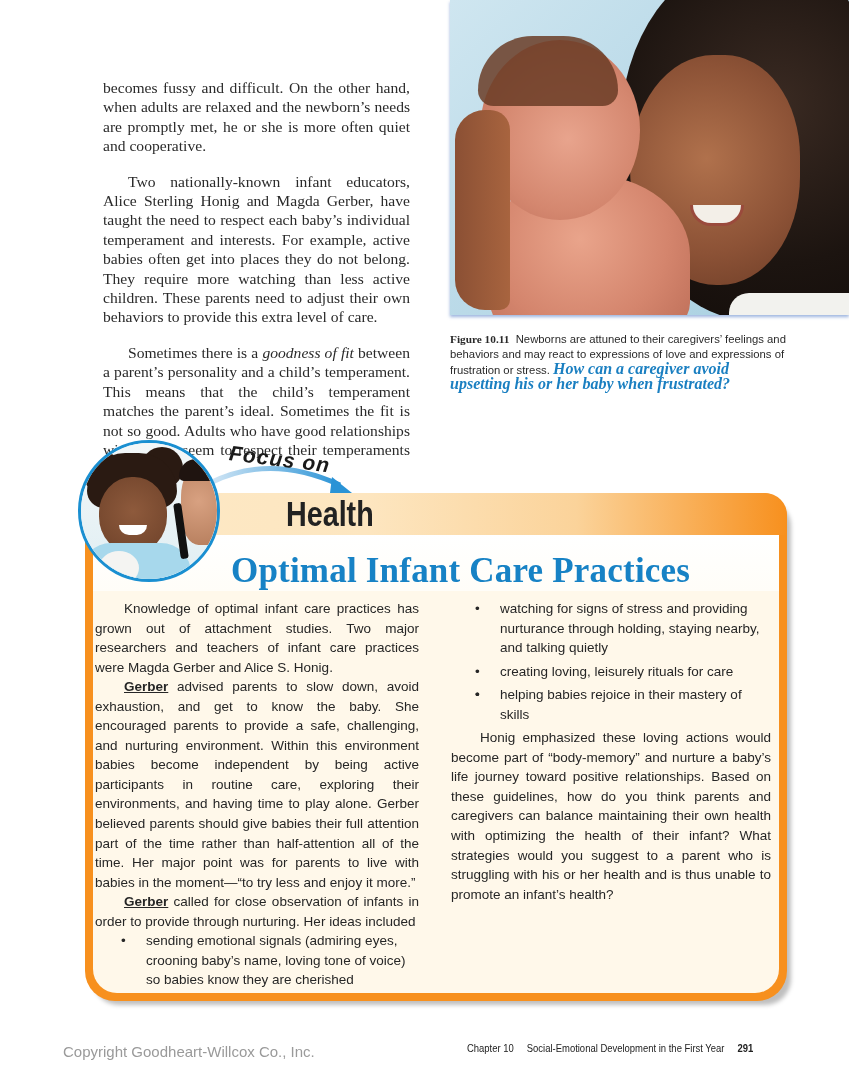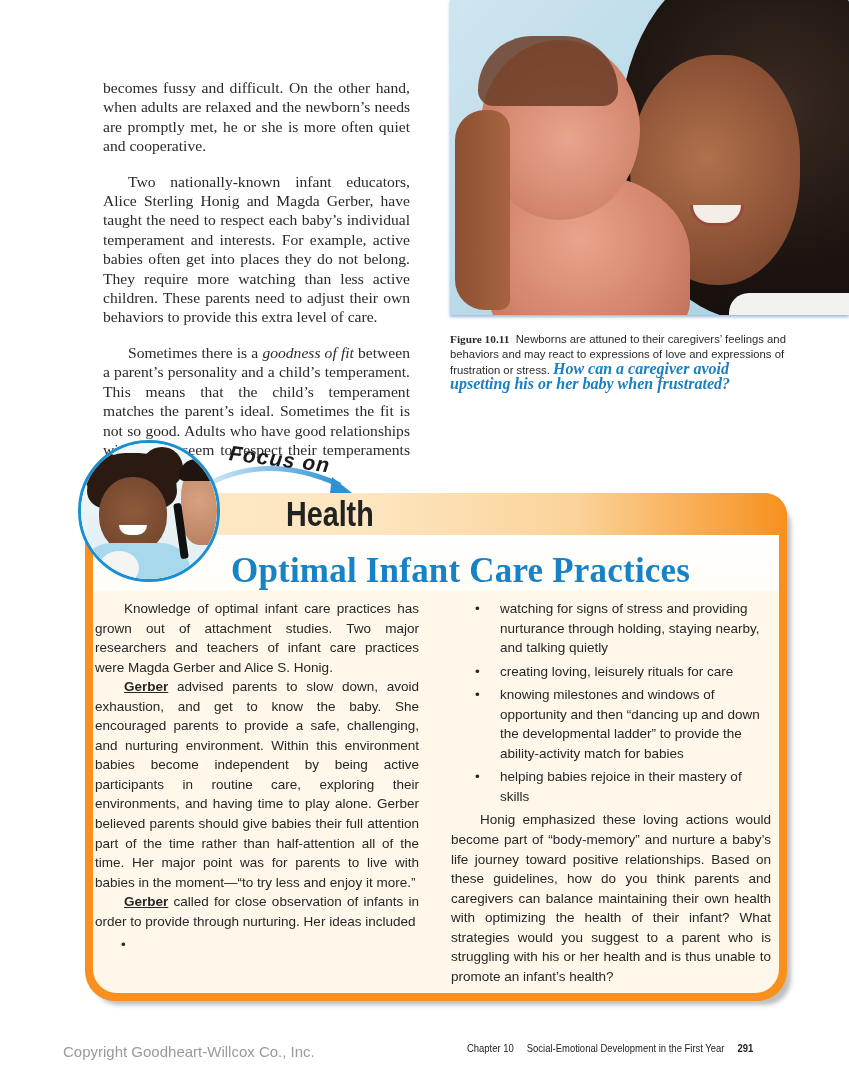--- a/index.html
+++ b/index.html
@@ -224,29 +224,29 @@
   <div class="man-face"></div>
   <div class="man-hair"></div>
   <div class="otoscope"></div>
 </div>
 
 <div id="col-left" class="fcol sans">
   <p class="indent">Knowledge of optimal infant care practices has grown out of attachment studies. Two major researchers and teachers of infant care practices were Magda Gerber and Alice S. Honig.</p>
   <p class="indent"><b>Gerber</b><span> advised parents to slow down, avoid exhaustion, and get to know the baby. She encouraged parents to provide a safe, challenging, and nurturing environment. Within this environment babies become independent by being active participants in routine care, exploring their environments, and having time to play alone. Gerber believed parents should give babies their full attention part of the time rather than half-attention all of the time. Her major point was for parents to live with babies in the moment—“to try less and enjoy it more.”</span></p>
   <p class="indent"><b>Gerber</b><span> called for close observation of infants in order to provide through nurturing. Her ideas included</span></p>
   <ul>
-    <li><span class="bullet">•</span></li>
+    <li><span class="bullet">•</span><span>sending emotional signals (admiring eyes, crooning baby’s name, loving tone of voice) so babies know they are cherished</span></li>
   </ul>
 </div>
 
 <div id="col-right" class="fcol sans">
   <ul>
     <li><span class="bullet">•</span><span>watching for signs of stress and providing nurturance through holding, staying nearby, and talking quietly</span></li>
     <li><span class="bullet">•</span><span>creating loving, leisurely rituals for care</span></li>
-    <li><span class="bullet">•</span><span>knowing milestones and windows of opportunity and then “dancing up and down the developmental ladder” to provide the ability-activity match for babies</span></li>
+    <li><span class="bullet">•</span></li>
     <li><span class="bullet">•</span><span>helping babies rejoice in their mastery of skills</span></li>
   </ul>
   <p class="indent">Honig emphasized these loving actions would become part of “body-memory” and nurture a baby’s life journey toward positive relationships. Based on these guidelines, how do you think parents and caregivers can balance maintaining their own health with optimizing the health of their infant? What strategies would you suggest to a parent who is struggling with his or her health and is thus unable to promote an infant’s health?</p>
 </div>
 
 <div id="footer-left" class="sans">Copyright Goodheart-Willcox Co., Inc.</div>
 <div id="footer-right" class="sans">
   <span>Chapter 10</span><span class="gap"></span>
   <span>Social-Emotional Development in the First Year</span><span class="gap"></span>
   <b>291</b>

